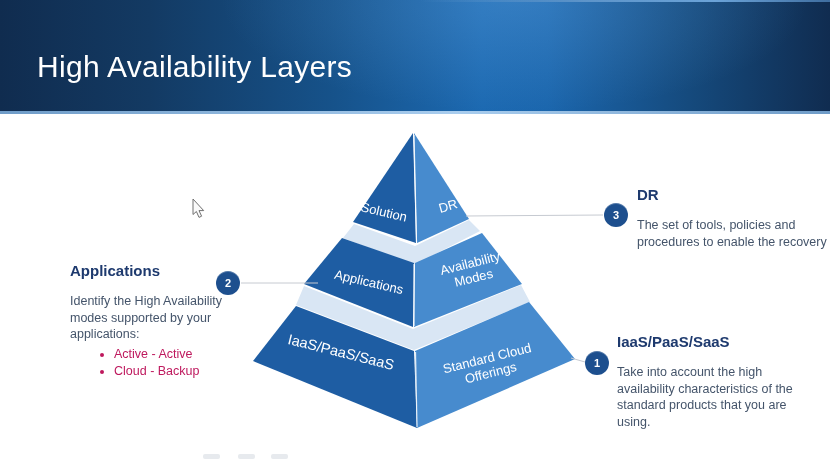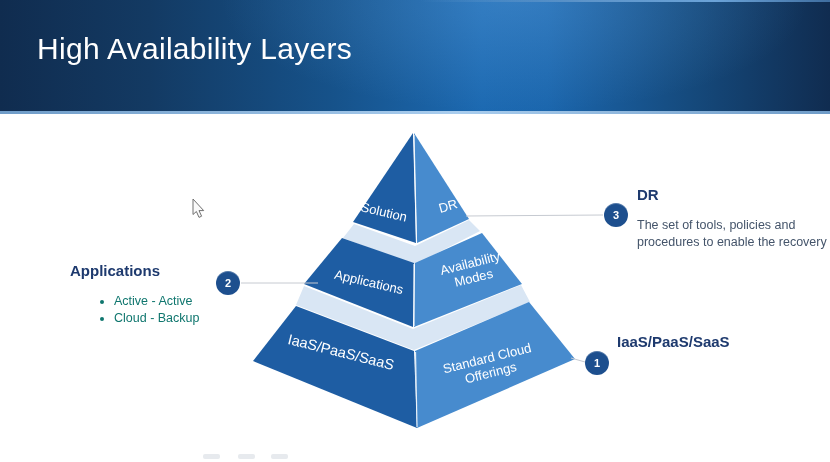--- a/index.html
+++ b/index.html
@@ -16,21 +16,21 @@
   }
   .banner-top-highlight{
     position:absolute;left:420px;right:0;top:0;height:2px;
     background:linear-gradient(90deg,rgba(120,170,215,0),#5d94c9 40%,#6ba3d8 72%,#3f6ea0 100%);
   }
   .banner-bottom-edge{
     position:absolute;left:0;top:111px;width:830px;height:3px;
     background:linear-gradient(90deg,#6f9cc8,#a9cdee 55%,#6f9cc8);
   }
   .slide-title{
-    position:absolute;left:37px;top:32px;margin:0;
+    position:absolute;left:37px;top:50px;margin:0;
     font-size:30px;font-weight:500;color:#ffffff;letter-spacing:0.3px;
   }
   
   .pyr-svg{position:absolute;left:0;top:0;width:830px;height:462px;}
   
   .pyr-label{
     position:absolute;color:#ffffff;font-size:13px;text-align:center;
     white-space:nowrap;transform-origin:center;
   }
   .pyr-label.wrap{white-space:normal;line-height:1.12;}
@@ -39,21 +39,21 @@
     position:absolute;width:24px;height:24px;border-radius:50%;
     background:#1d4f8e;color:#ffffff;font-size:11px;font-weight:bold;
     display:flex;align-items:center;justify-content:center;
     box-shadow:inset 0 1px 0 rgba(255,255,255,0.25);
   }
   
   .callout{position:absolute;}
   .callout h3{margin:0 0 14px 0;font-size:15px;font-weight:bold;color:#1e3a6e;}
   .callout p{margin:0;font-size:12.5px;line-height:1.33;color:#44546a;}
   .callout ul{margin:3px 0 0 0;padding-left:44px;}
-  .callout li{font-size:12.5px;line-height:1.38;color:#0f766e;}
+  .callout li{font-size:12.5px;line-height:1.38;color:#be185d;}
 </style>
 </head>
 <body>
 
 <div class="slide">
 
   <div class="banner">
     <div class="banner-top-highlight"></div>
     <h1 class="slide-title">High Availability Layers</h1>
     <div class="banner-bottom-edge"></div>
@@ -101,23 +101,25 @@
   <div class="badge" style="left:216px;top:271px;">2</div>
   <div class="badge" style="left:585px;top:351px;">1</div>
 
   <div class="callout" style="left:637px;top:186px;width:195px;">
     <h3>DR</h3>
     <p>The set of tools, policies and procedures to enable the recovery</p>
   </div>
 
   <div class="callout" style="left:70px;top:262px;width:190px;">
     <h3>Applications</h3>
+    <p>Identify the High Availability modes supported by your applications:</p>
     <ul>
       <li>Active - Active</li>
       <li>Cloud - Backup</li>
     </ul>
   </div>
 
   <div class="callout" style="left:617px;top:333px;width:205px;">
     <h3>IaaS/PaaS/SaaS</h3>
+    <p>Take into account the high availability characteristics of the standard products that you are using.</p>
   </div>
 
 </div>
 
 </body></html>

